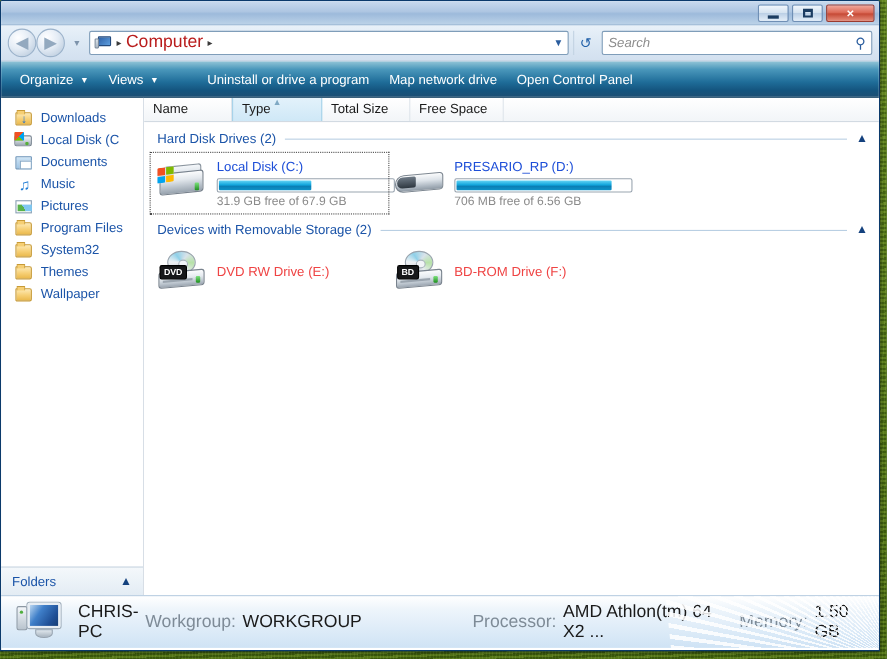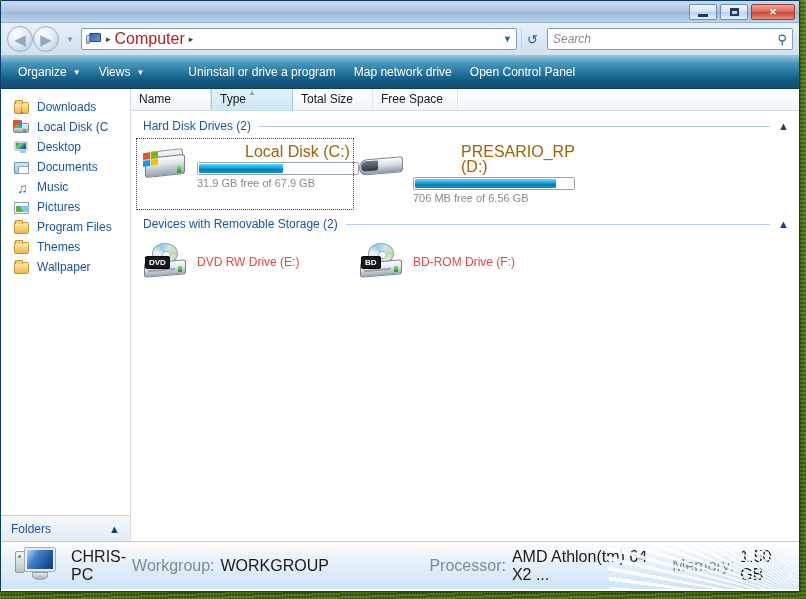--- a/index.html
+++ b/index.html
@@ -258,21 +258,21 @@
     width: 216px;
     display: flex;
     padding: 5px 4px;
     gap: 8px;
     align-items: flex-start;
   }
   .tile.selected {
     outline: 1px dotted #4a4a4a;
     background: #ffffff;
   }
-  .tile-label { font-size: 16px; color: #a16207; line-height: 15px; margin-left: 48px; }
+  .tile-label { font-size: 12px; color: #1d4ed8; line-height: 15px; }
   .bar {
     width: 162px; height: 13px;
     background: #ffffff;
     border: 1px solid #9aa5b0;
     border-radius: 2px;
     margin: 3px 0 2px 0;
     padding: 1px;
   }
   .bar-fill {
     height: 100%;
@@ -471,26 +471,20 @@
       </div>
 
       <div class="side-item">
         <span class="ico">
             <span class="disk"></span>
             <span class="winflag"></span>
           </span>
         <span>Local Disk (C</span>
       </div>
 
-      <div class="side-item">
-        <span class="ico">
-            <span class="monitor"></span>
-          </span>
-        <span>Desktop</span>
-      </div>
 
       <div class="side-item">
         <span class="ico">
             <span class="docfolder"></span>
           </span>
         <span>Documents</span>
       </div>
 
       <div class="side-item">
         <span class="ico">
@@ -506,20 +500,26 @@
         <span>Pictures</span>
       </div>
 
       <div class="side-item">
         <span class="ico">
             <span class="folder"></span>
           </span>
         <span>Program Files</span>
       </div>
 
+      <div class="side-item">
+        <span class="ico">
+            <span class="folder"></span>
+          </span>
+        <span>System32</span>
+      </div>
 
       <div class="side-item">
         <span class="ico">
             <span class="folder"></span>
           </span>
         <span>Themes</span>
       </div>
 
       <div class="side-item">
         <span class="ico">

